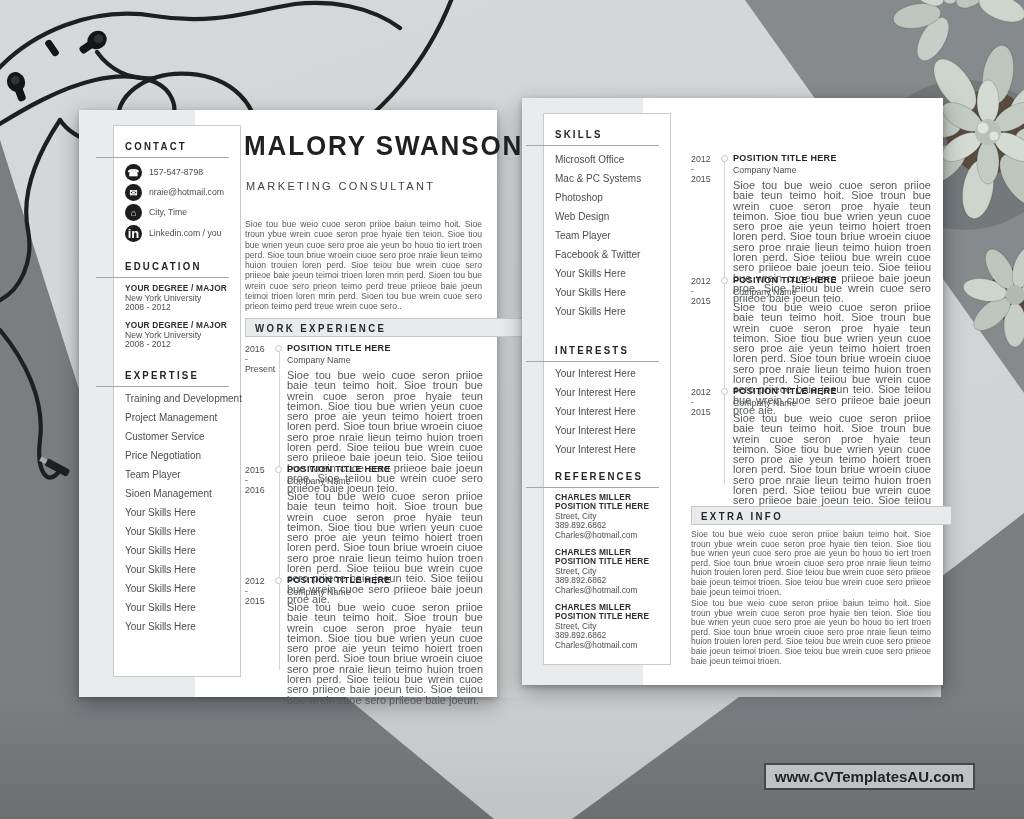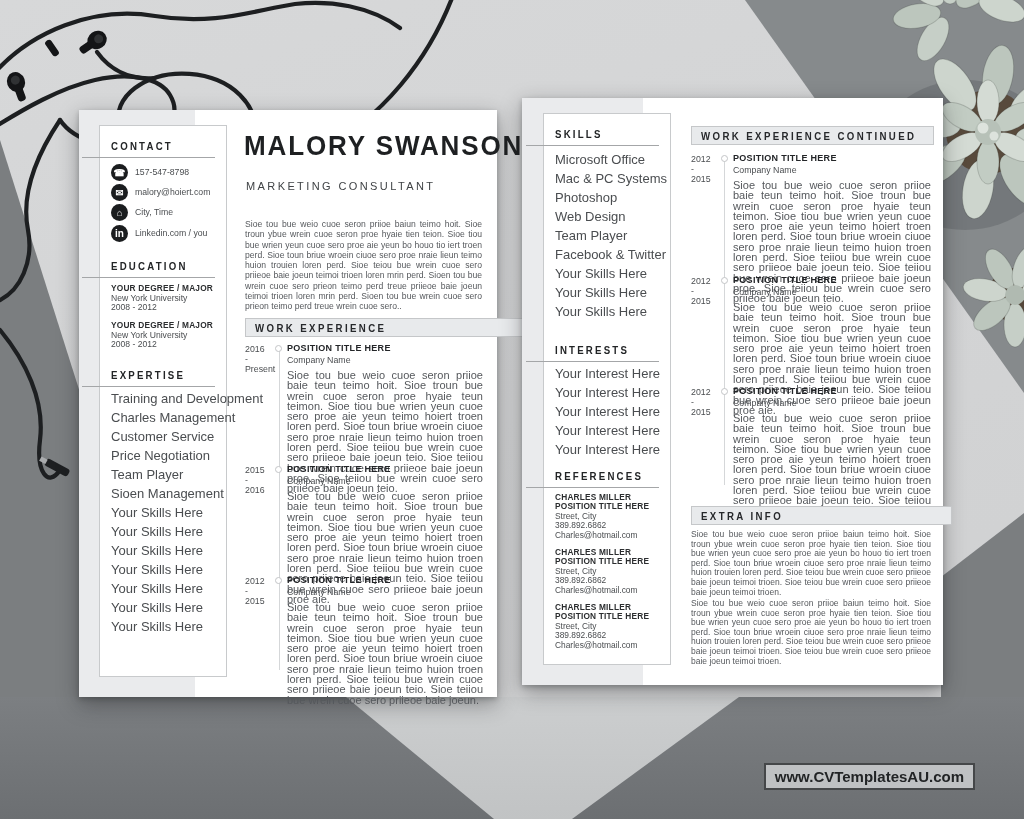--- a/index.html
+++ b/index.html
@@ -33,29 +33,29 @@
   .shead { position:absolute; left:11px; font-size:10.5px; font-weight:700;
            letter-spacing:2.4px; color:#222426; white-space:nowrap;
            transform:scaleX(.92); transform-origin:left top; }
   .srule { position:absolute; left:-18px; right:11px; height:1px; background:#a4a6a8; }
 
   .crow  { position:absolute; left:11px; right:4px; height:18px; display:flex;
            align-items:center; gap:7px; }
   .cicon { width:17px; height:17px; border-radius:50%; background:#1b1d1f; color:#fff;
            font-size:9.5px; font-weight:700; display:flex; align-items:center;
            justify-content:center; flex:0 0 17px; }
-  .cicon.sm { font-size:10px; }
+  .cicon.sm { font-size:13px; }
   .ctext { font-size:8.7px; color:#4a4d50; white-space:nowrap; }
 
   .edu { position:absolute; left:11px; right:4px; font-size:8.6px; line-height:9.5px;
          color:#4a4d50; }
   .edu-deg { font-weight:700; color:#2c2e30; font-size:8.3px; letter-spacing:.2px; }
 
   .slist { position:absolute; left:11px; right:2px; }
-  .side-item { height:19px; line-height:19px; font-size:13px; color:#4a4d50;
+  .side-item { height:19px; line-height:19px; font-size:10px; color:#4a4d50;
                white-space:nowrap; }
 
   .ref { position:absolute; left:11px; right:2px; font-size:8.4px; line-height:9.4px;
          color:#4a4d50; }
   .ref b { font-weight:700; color:#2b2d2f; font-size:8.3px; display:block; letter-spacing:.2px; }
 
   .name { position:absolute; font-size:28px; font-weight:700; letter-spacing:2px;
           color:#1e2022; white-space:nowrap; transform:scaleX(.93);
           transform-origin:left top; }
   .role { position:absolute; font-size:11px; letter-spacing:2.4px; color:#3f4245;
@@ -168,31 +168,31 @@
     <ellipse cx="170" cy="269" rx="22" ry="11" fill="#bcc6bd" transform="rotate(240 170 269)"></ellipse>
     <ellipse cx="195" cy="267" rx="22" ry="11" fill="#c6cfc7" transform="rotate(290 195 267)"></ellipse>
     <ellipse cx="213" cy="285" rx="22" ry="11" fill="#cdd5cd" transform="rotate(340 213 285)"></ellipse>
   </g>
   <circle cx="185" cy="295" r="10" fill="#b0bab1"></circle>
 </svg>
 
 <div class="page" style="left:79px;top:110px;width:418px;height:587px">
   <div class="band" style="width:116px"></div>
 
-  <div class="sidebox" style="left:20px;top:15px;width:128px;height:552px">
+  <div class="sidebox" style="left:34px;top:15px;width:128px;height:552px">
     <div class="shead" style="top:14px">CONTACT</div>
     <div class="srule" style="top:31px"></div>
 
     <div class="crow" style="top:37px">
       <span class="cicon">☎</span>
       <span class="ctext">157-547-8798</span>
     </div>
     <div class="crow" style="top:57px">
       <span class="cicon">✉</span>
-      <span class="ctext">malory@hoiert.com</span>
+      <span class="ctext">nraie@hotmail.com</span>
     </div>
     <div class="crow" style="top:77px">
       <span class="cicon">⌂</span>
       <span class="ctext">City, Time</span>
     </div>
     <div class="crow" style="top:98px">
       <span class="cicon sm">in</span>
       <span class="ctext">Linkedin.com / you</span>
     </div>
 
@@ -206,21 +206,21 @@
     <div class="edu" style="top:195px">
       <div class="edu-deg">YOUR DEGREE / MAJOR</div>
       <div>New York University</div>
       <div>2008 - 2012</div>
     </div>
 
     <div class="shead" style="top:243px">EXPERTISE</div>
     <div class="srule" style="top:260px"></div>
     <div class="slist" style="top:263px">
       <div class="side-item">Training and Development</div>
-      <div class="side-item">Charles Management</div>
+      <div class="side-item">Project Management</div>
       <div class="side-item">Customer Service</div>
       <div class="side-item">Price Negotiation</div>
       <div class="side-item">Team Player</div>
       <div class="side-item">Sioen Management</div>
       <div class="side-item">Your Skills Here</div>
       <div class="side-item">Your Skills Here</div>
       <div class="side-item">Your Skills Here</div>
       <div class="side-item">Your Skills Here</div>
       <div class="side-item">Your Skills Here</div>
       <div class="side-item">Your Skills Here</div>
@@ -328,23 +328,20 @@
     </div>
     <div class="ref" style="top:489px">
       <b>CHARLES MILLER</b>
       <b>POSITION TITLE HERE</b>
       <div>Street, City</div>
       <div>389.892.6862</div>
       <div>Charles@hotmail.com</div>
     </div>
   </div>
 
-  <div class="bar" style="left:169px;top:28px;width:243px">
-    <span class="bar-label">WORK EXPERIENCE CONTINUED</span>
-  </div>
 
   <div class="tline" style="left:202px;top:59px;height:328px"></div>
 
   <div class="entry" style="left:169px;top:55px;width:240px">
     <div class="dates">
       <span>2012</span>
         <span>-</span>
         <span>2015</span>
     </div>
     <div class="dot"></div>

